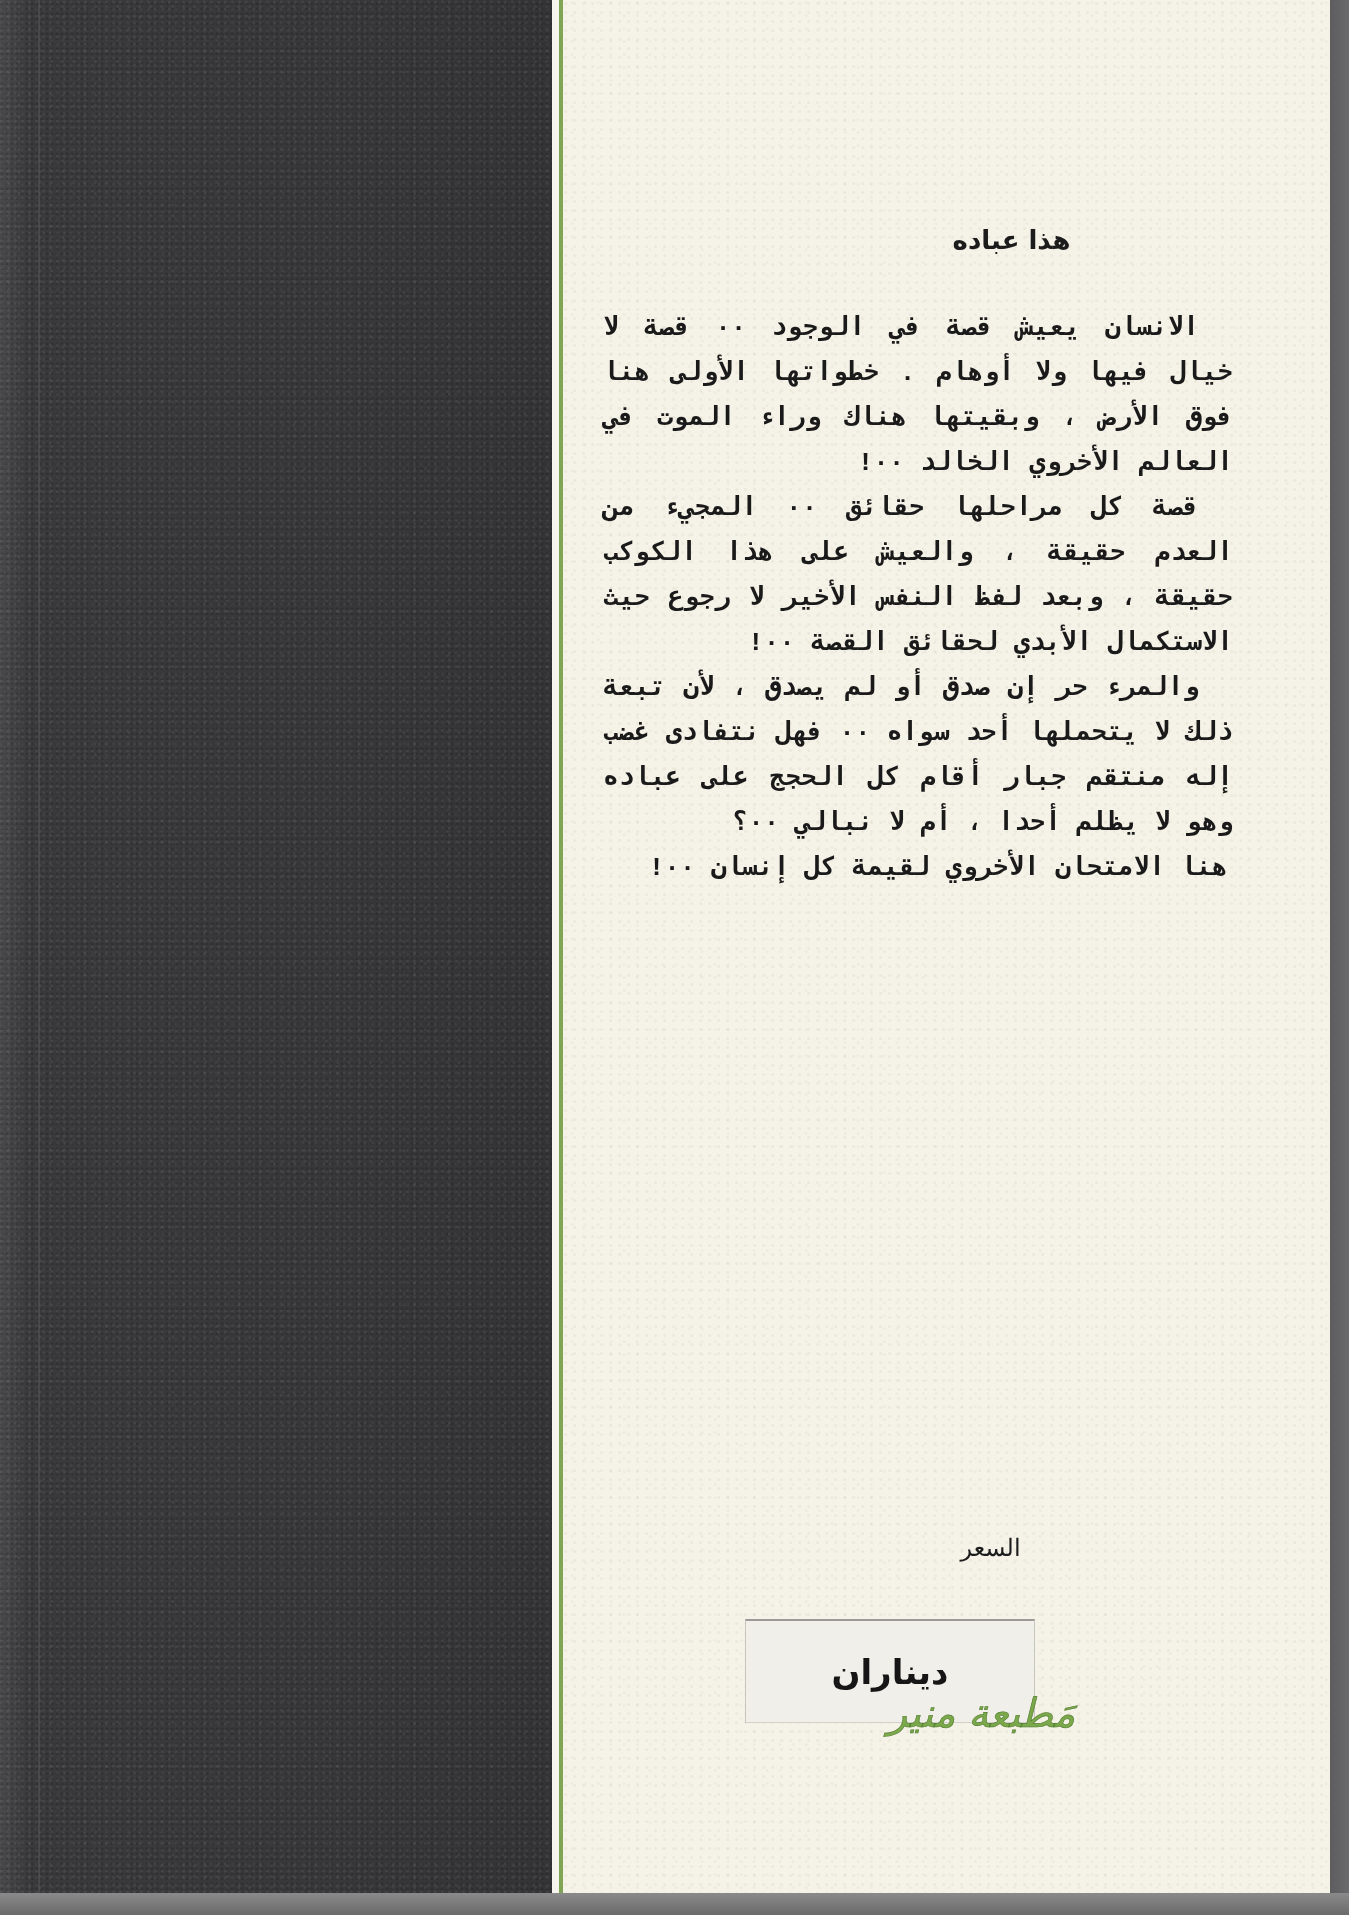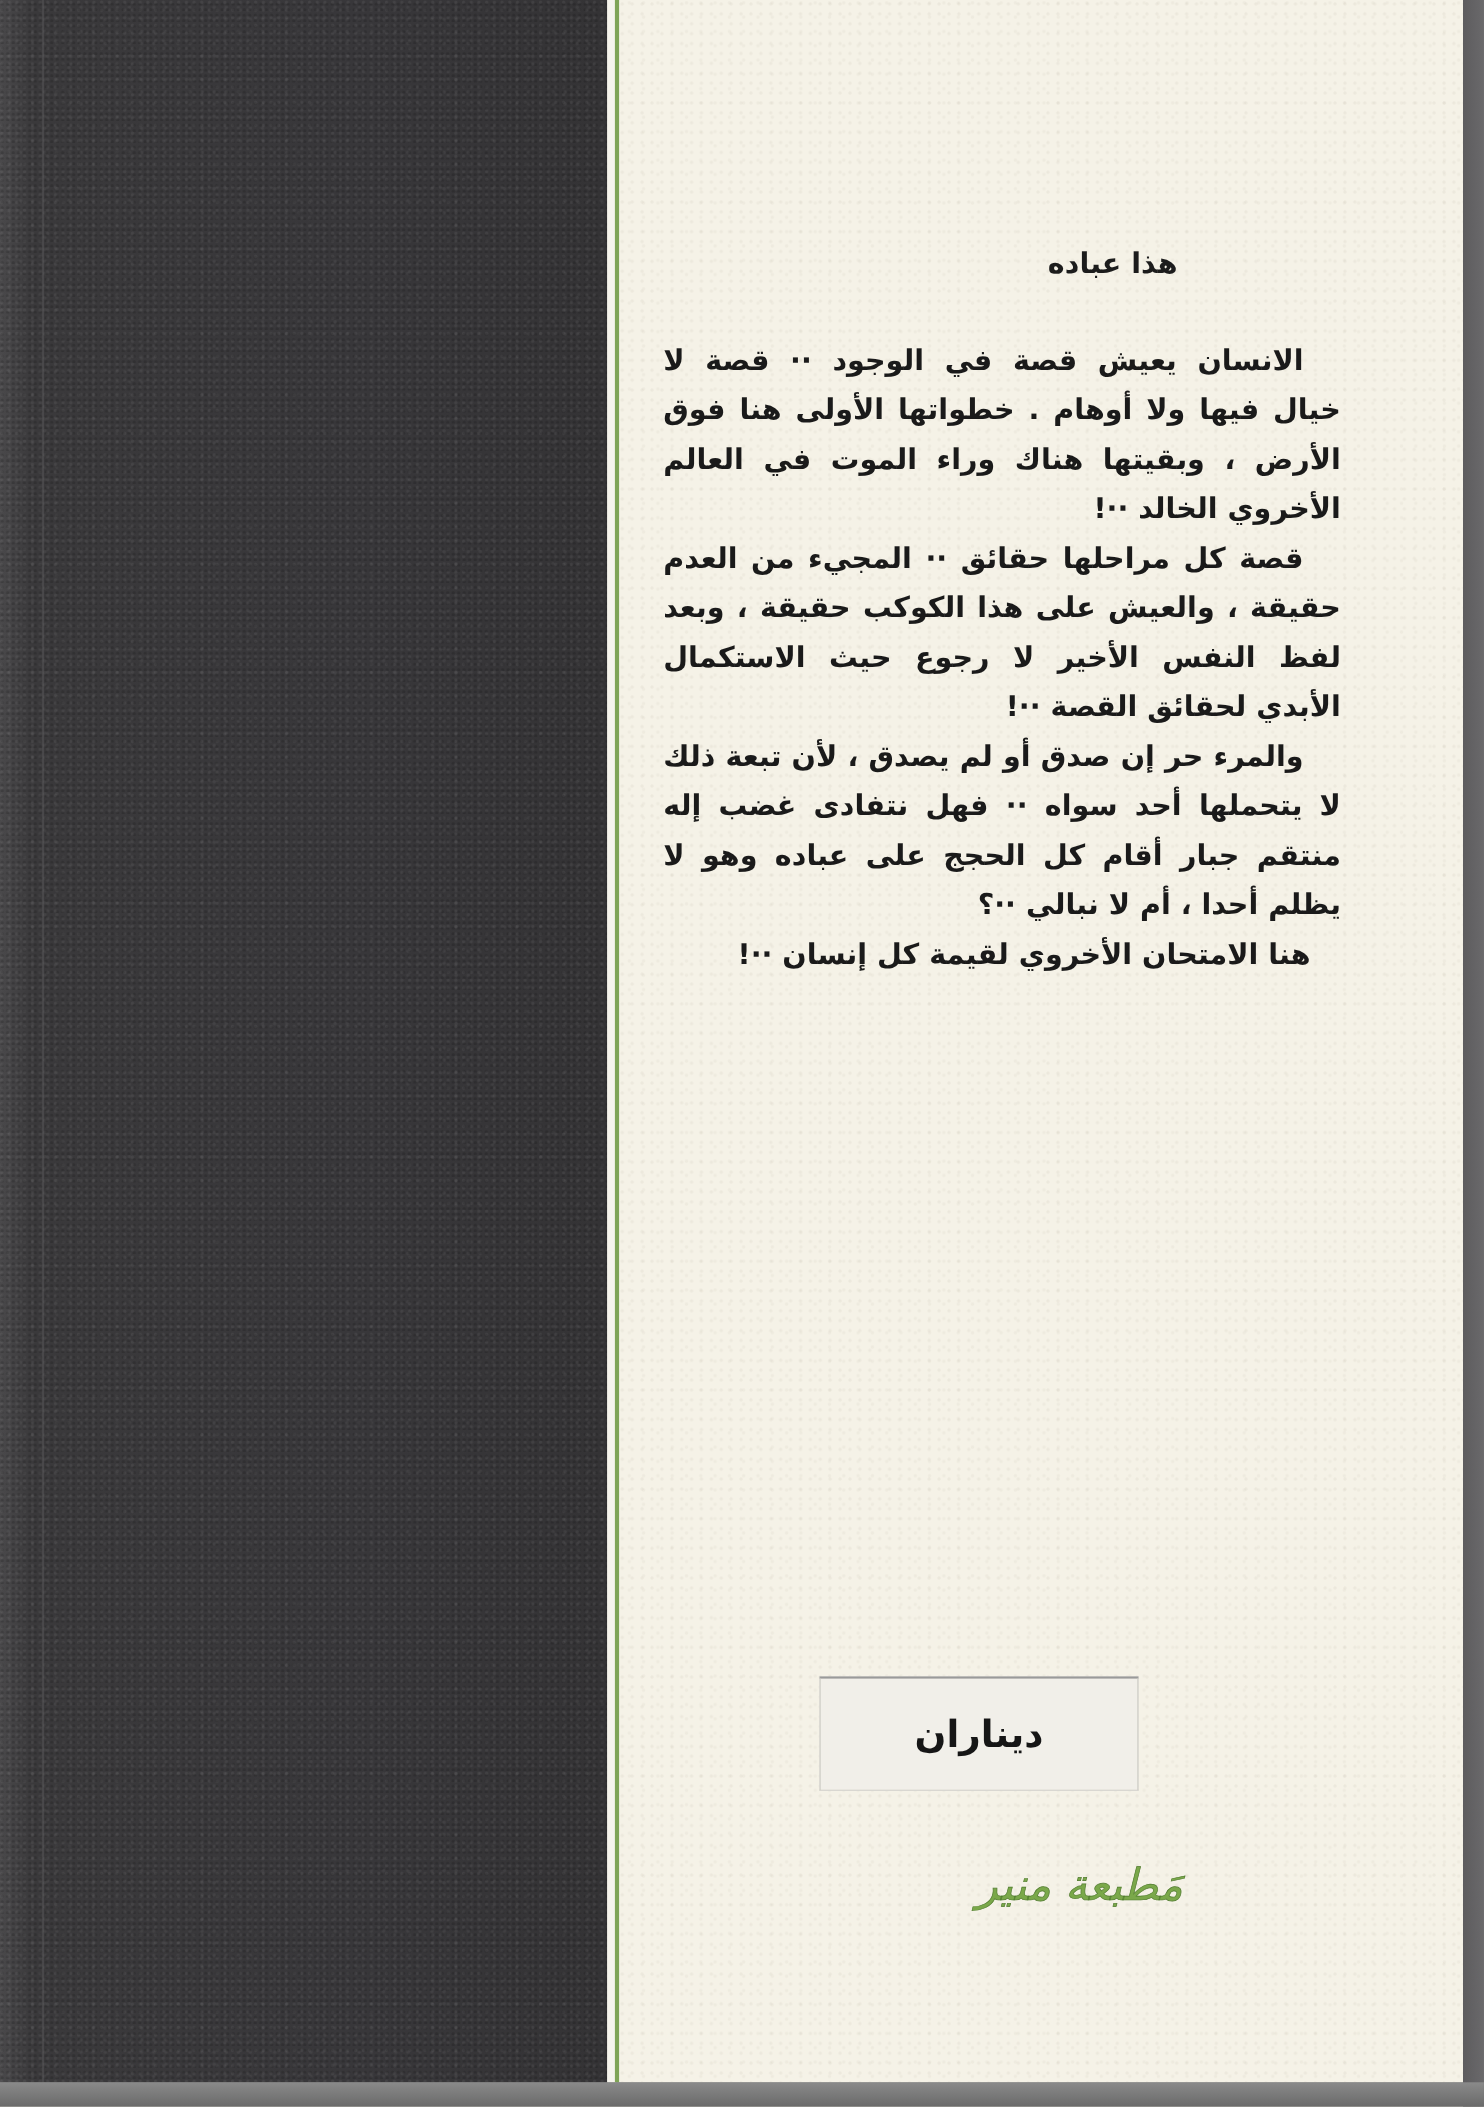--- a/index.html
+++ b/index.html
@@ -109,22 +109,23 @@
       direction: rtl;
       text-align: justify;
       text-align-last: right;
       font-family: "DejaVu Sans", sans-serif;
       font-weight: bold;
       font-size: 26px;
       line-height: 45px;
       color: #1a1a1a;
     }
     .body-text p {
-      margin: 0 18px 0 0;
+      margin: 0 4px 0 0;
       text-indent: 34px;
+      font-family: Liberation Mono, monospace;
     }
     .body-text p.closing {
       text-align: center;
       text-align-last: center;
       text-indent: 0;
       padding-left: 40px;
     }
     .price-label {
       position: absolute;
       left: 0;
@@ -134,21 +135,21 @@
       padding-left: 88px;
       box-sizing: border-box;
       font-family: "DejaVu Serif", serif;
       font-size: 24px;
       color: #1c1c1c;
       direction: rtl;
     }
     .price-box {
       position: absolute;
       left: 182px;
-      top: 1524px;
+      top: 1619px;
       width: 290px;
       height: 104px;
       background: #f1efe9;
       border-top: 2px solid #9a9a9a;
       border-left: 1px solid #c8c6c0;
       border-right: 1px solid #c8c6c0;
       border-bottom: 1px solid #d3d1cb;
       box-sizing: border-box;
       display: flex;
       align-items: center;

